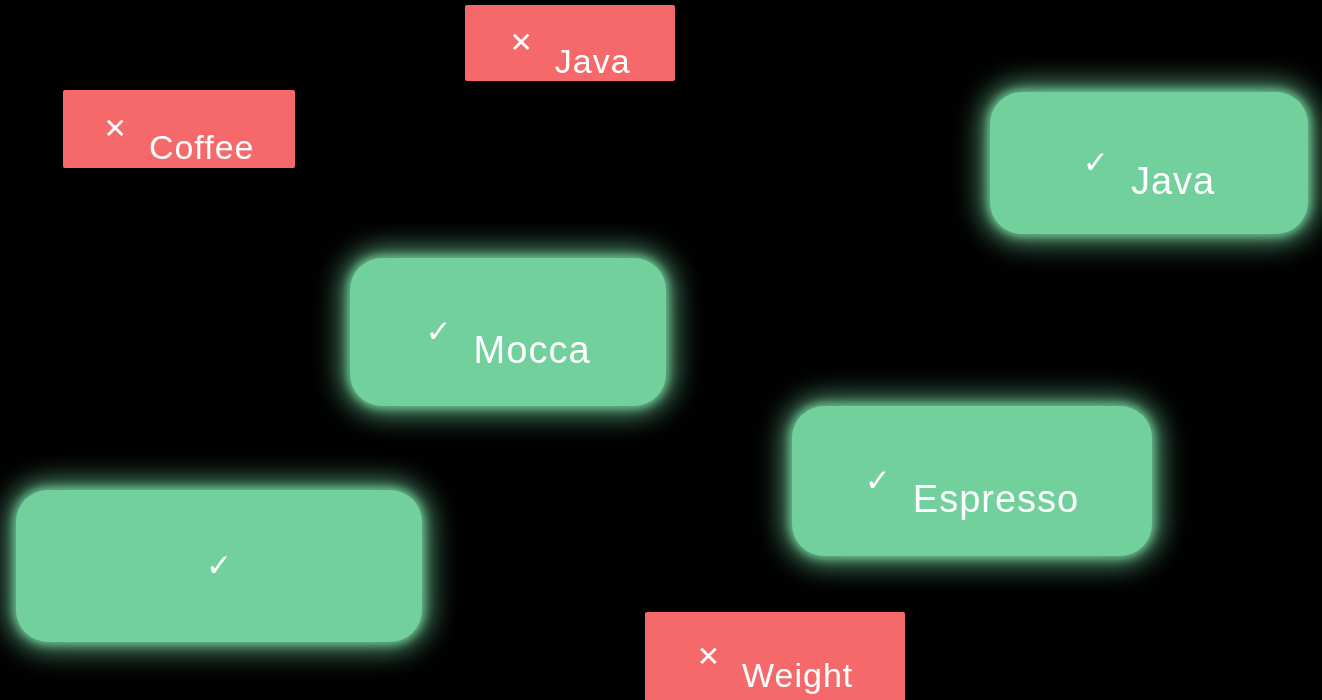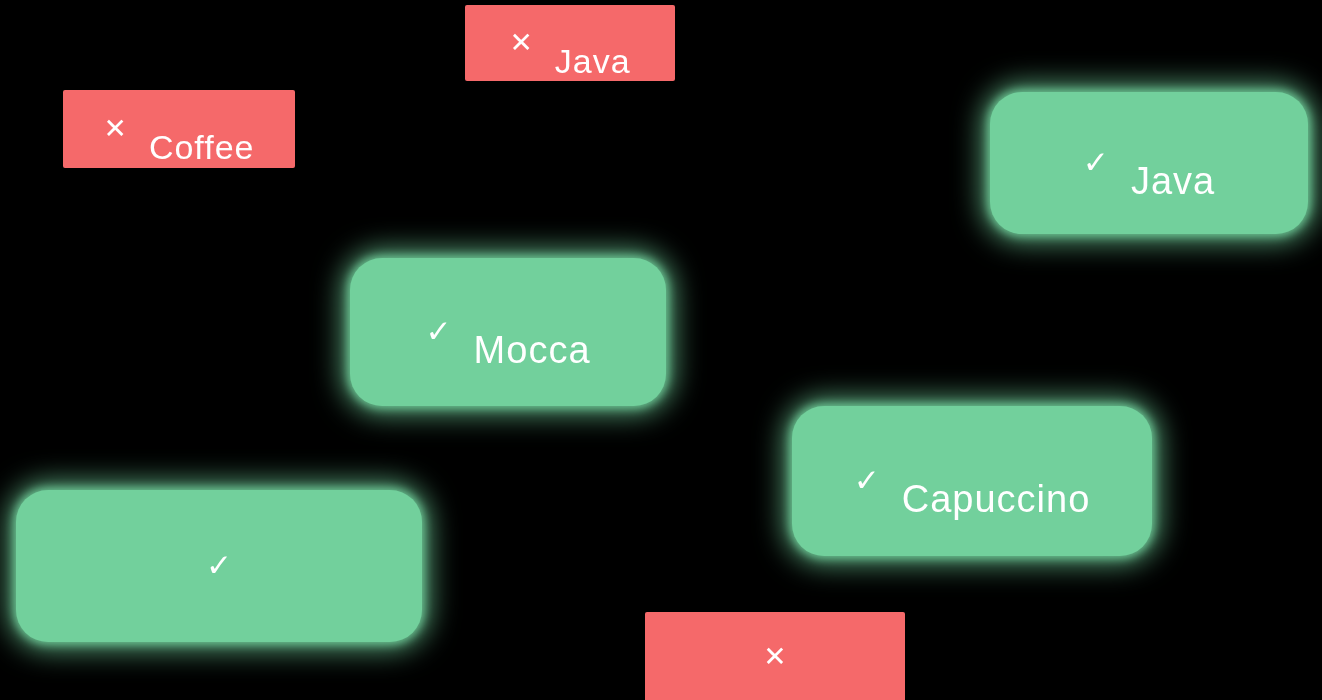--- a/index.html
+++ b/index.html
@@ -81,24 +81,25 @@
     <span class="label">Java</span>
   </div>
 
   <div class="tag accepted tag-coffee">
     <span class="icon">✓</span>
     <span class="label">Mocca</span>
   </div>
 
   <div class="tag accepted tag-espresso">
     <span class="icon">✓</span>
-    <span class="label">Capuccino</span>
+    <span class="label">Espresso</span>
   </div>
 
   <div class="tag accepted tag-capuccino">
     <span class="icon">✓</span>
   </div>
 
   <div class="tag rejected tag-weight">
     <span class="icon">✕</span>
+    <span class="label">Weight</span>
   </div>
 
 </div>
 
 </body></html>

